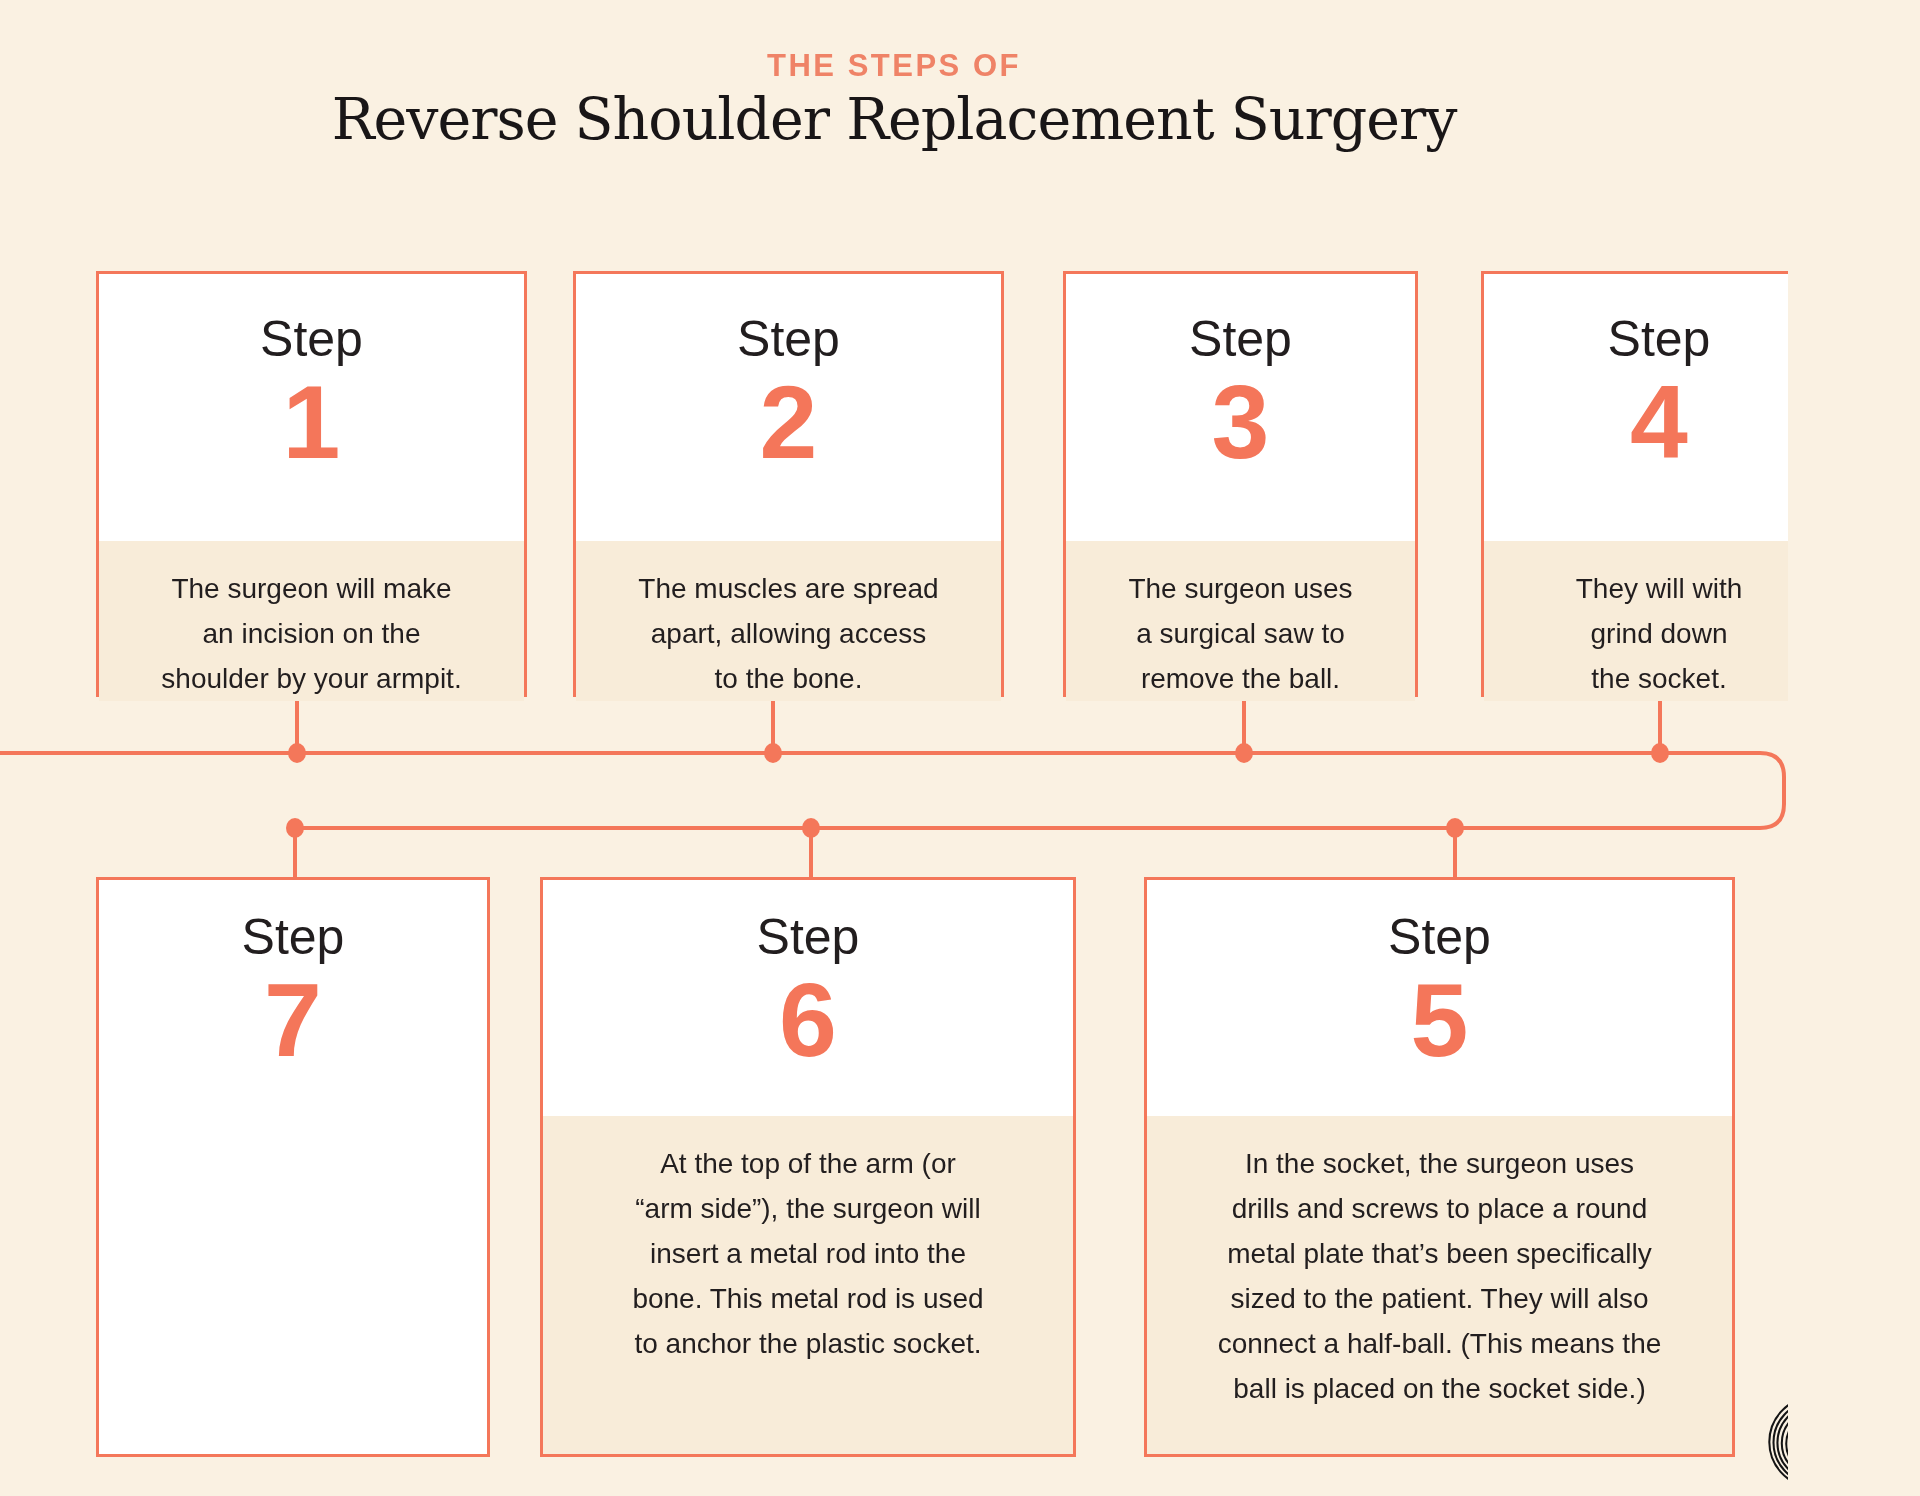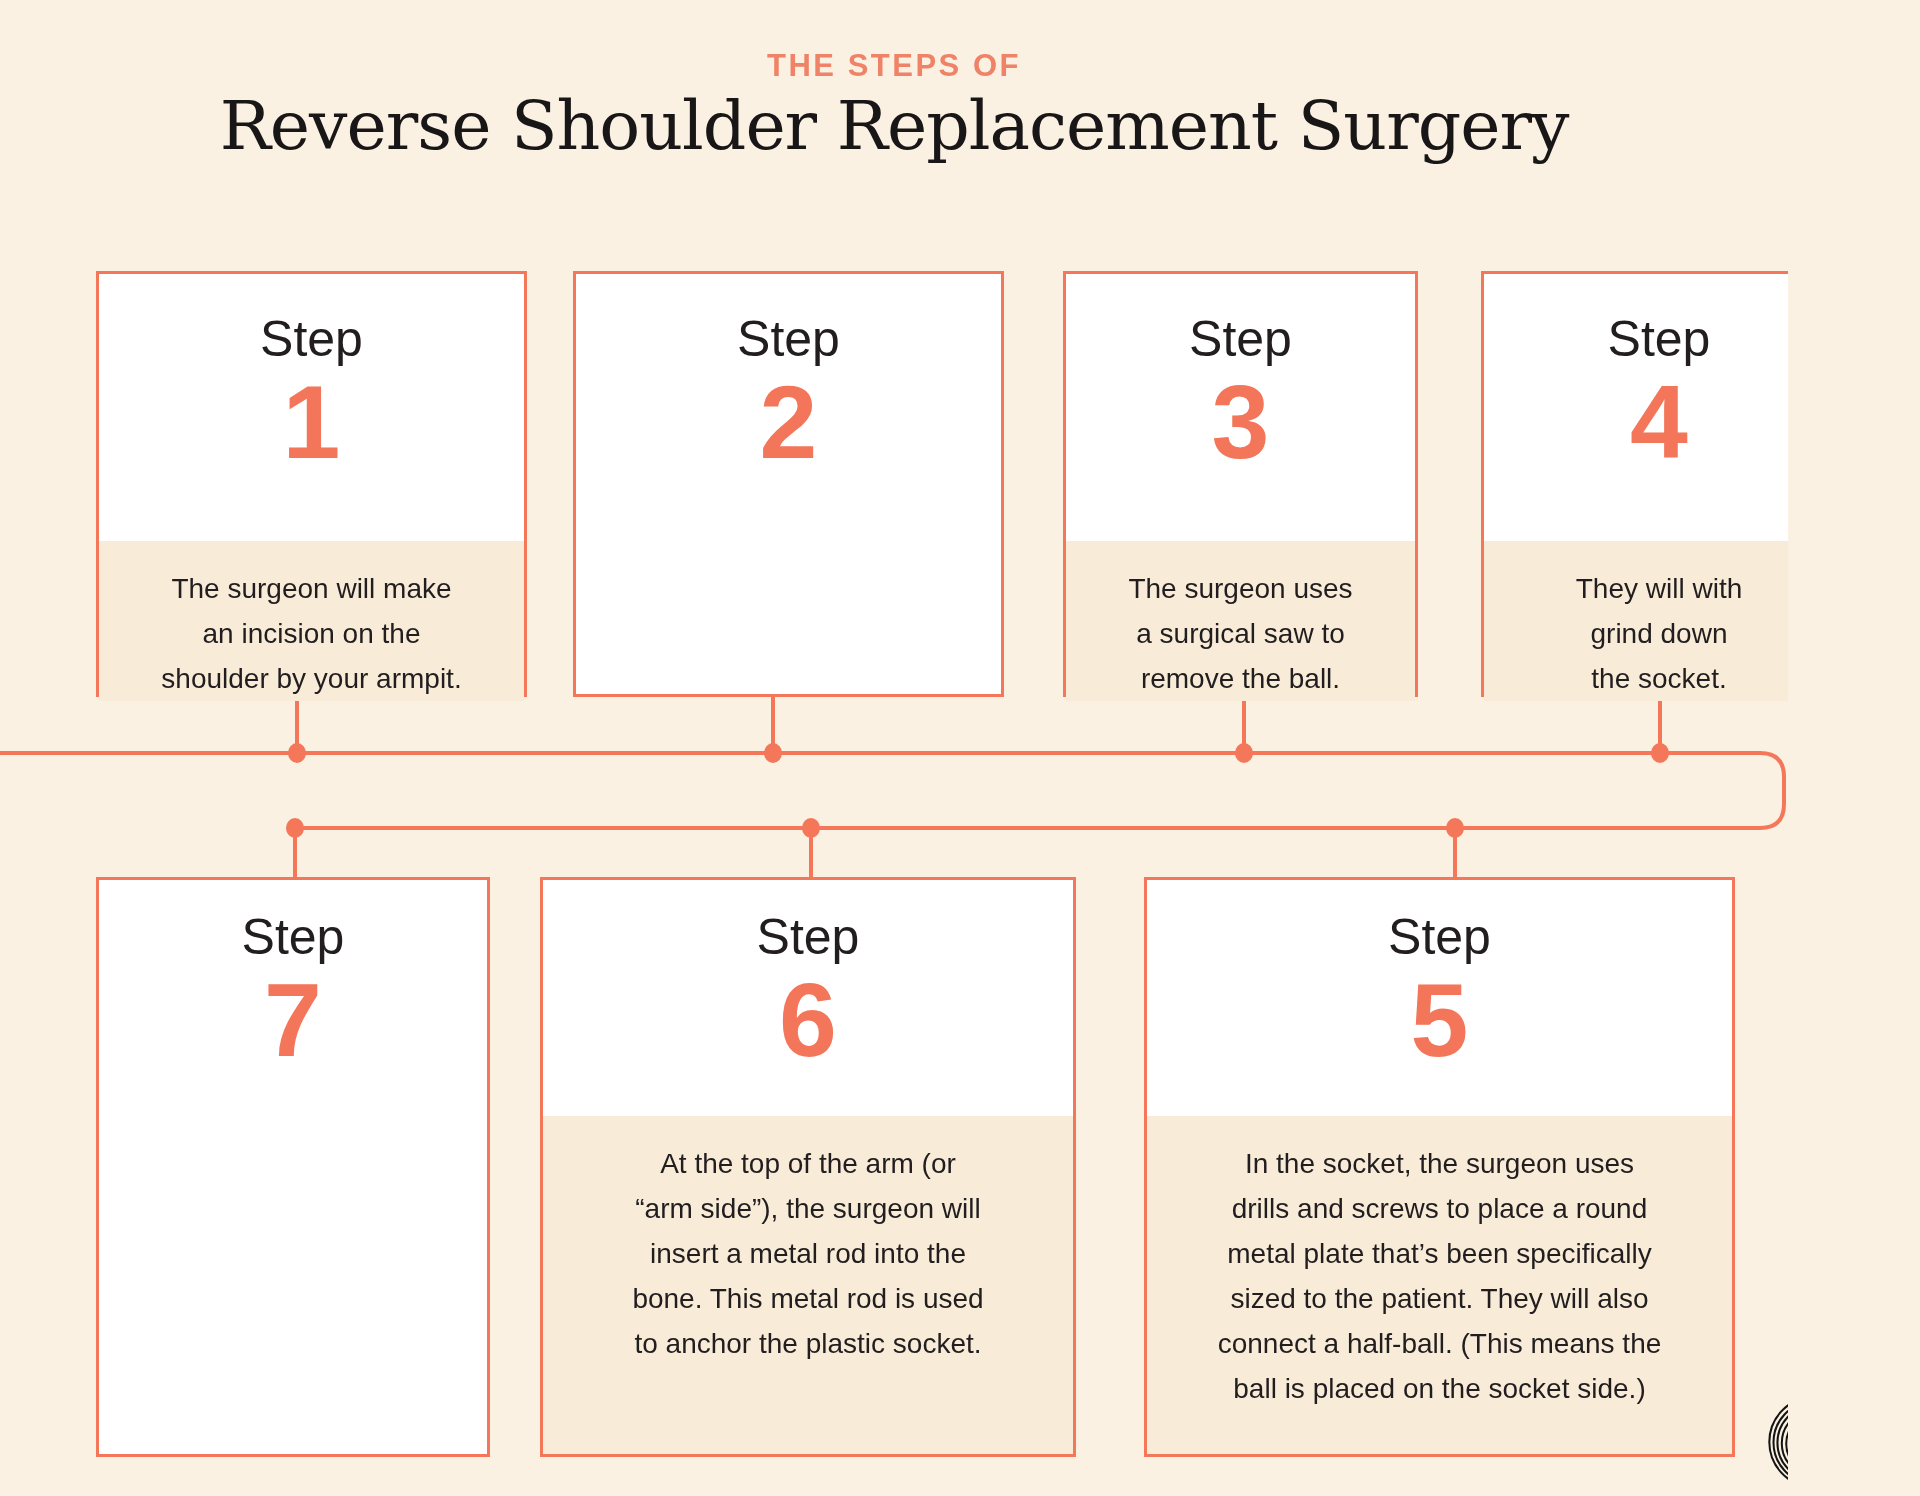--- a/index.html
+++ b/index.html
@@ -11,21 +11,21 @@
     position:relative; width:1788px; height:1496px; overflow:hidden;
     background:var(--bg);
     font-family:"Liberation Sans", sans-serif;
   }
   .eyebrow{
     position:absolute; top:48px; left:0; right:0; text-align:center;
     font-size:31px; font-weight:700; letter-spacing:2.5px; color:var(--eyebrow);
   }
   .main-title{
     position:absolute; top:86px; left:0; right:0; text-align:center;
-    font-family:"DejaVu Serif", serif; font-size:68px; font-weight:500;
+    font-family:"DejaVu Serif", serif; font-size:57px; font-weight:500;
     letter-spacing:-1px; color:var(--title);
   }
   .connectors{position:absolute; left:0; top:0; z-index:0;}
   .card{
     position:absolute; z-index:1; box-sizing:border-box;
     border:3px solid var(--accent); background:#FFFFFF;
     display:flex; flex-direction:column;
   }
   .card-top{
     background:#FFFFFF; display:flex; flex-direction:column;
@@ -89,20 +89,25 @@
       <p>The surgeon will make
 an incision on the
 shoulder by your armpit.</p>
     </div>
   </div>
 
   <div class="card row-top" style="left:573px;top:271px;width:431px;height:426px;">
     <div class="card-top">
       <div class="step-label">Step</div>
       <div class="step-number">2</div>
+    </div>
+    <div class="card-body">
+      <p>The muscles are spread
+apart, allowing access
+to the bone.</p>
     </div>
   </div>
 
   <div class="card row-top" style="left:1063px;top:271px;width:355px;height:426px;">
     <div class="card-top">
       <div class="step-label">Step</div>
       <div class="step-number">3</div>
     </div>
     <div class="card-body">
       <p>The surgeon uses

